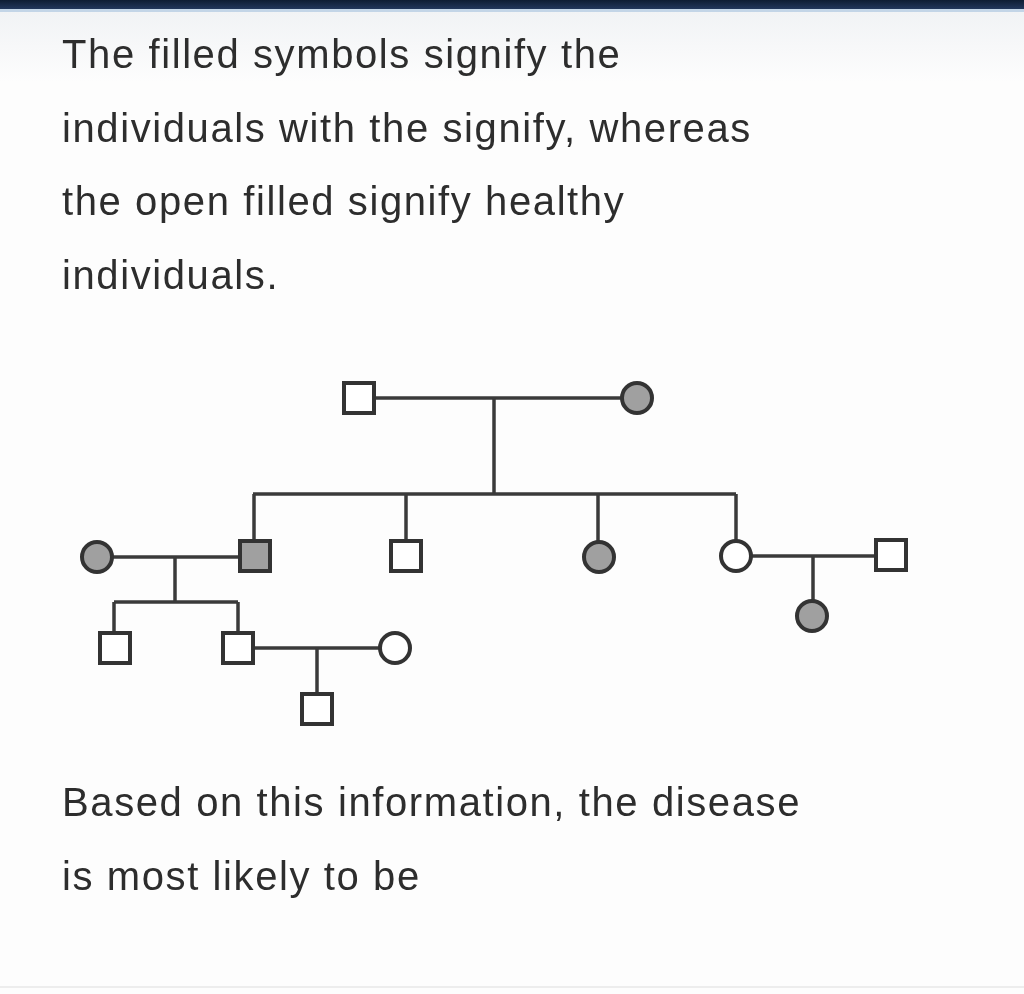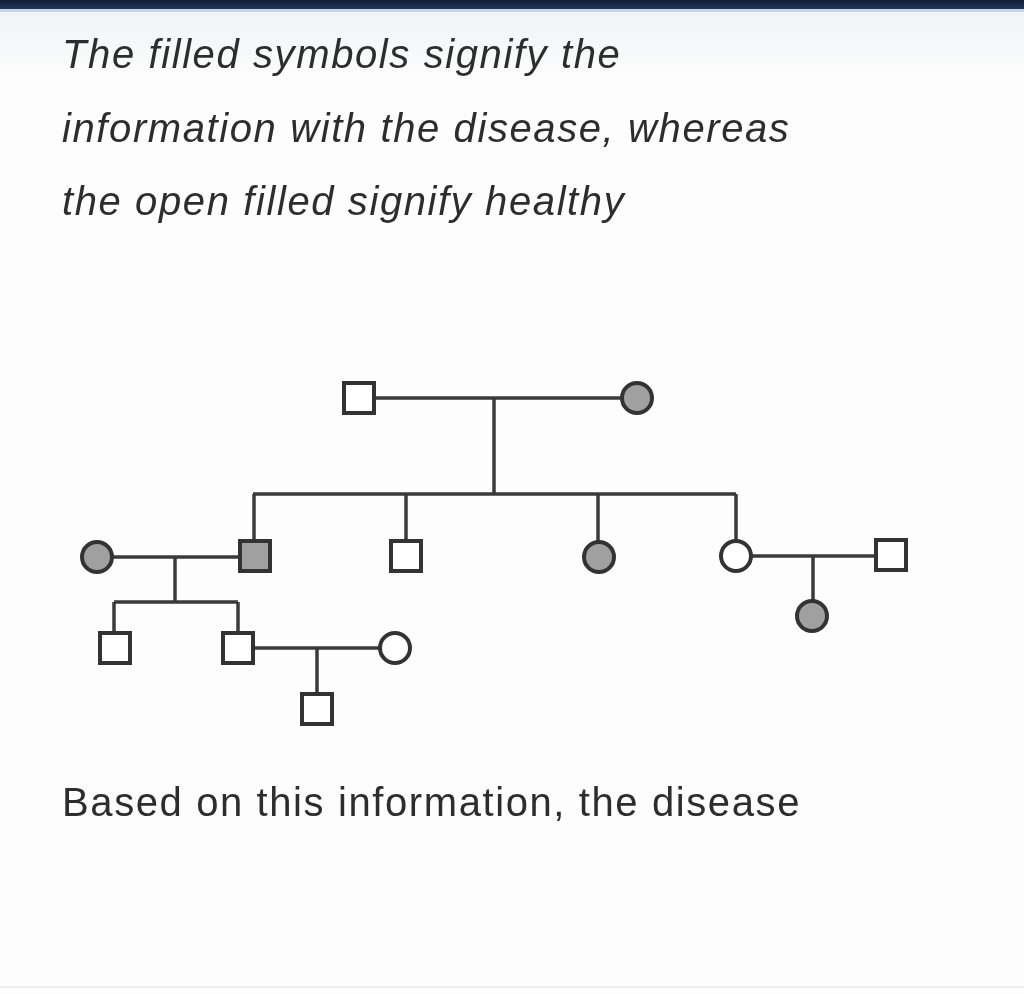--- a/index.html
+++ b/index.html
@@ -40,21 +40,21 @@
   }
   .textblock {
     position: absolute;
     left: 62px;
     color: #2d2d2d;
     font-size: 40px;
     line-height: 73.5px;
     letter-spacing: 1.6px;
     white-space: nowrap;
   }
-  .intro { top: 18px; font-style: italic; }
+  .intro { top: 18px; }
   .question { top: 766px; }
   svg.pedigree {
     position: absolute;
     top: 0; left: 0;
     width: 1024px;
     height: 994px;
   }
   svg.pedigree line {
     stroke: #3a3a3a;
     stroke-width: 3.5;
@@ -78,22 +78,23 @@
 <body>
 
 <div class="page">
 
   <div class="topbar"></div>
   <div class="topbar-accent"></div>
   <div class="top-wash"></div>
 
   <div class="textblock intro">
     <div>The filled symbols signify the</div>
-    <div>information with the disease, whereas</div>
+    <div>individuals with the signify, whereas</div>
     <div>the open filled signify healthy</div>
+    <div>individuals.</div>
   </div>
 
   <svg class="pedigree" viewBox="0 0 1024 994">
       <line x1="376" y1="398" x2="621" y2="398"></line>
       <line x1="494" y1="398" x2="494" y2="494"></line>
       <line x1="253" y1="494" x2="736" y2="494"></line>
       <line x1="254" y1="494" x2="254" y2="540"></line>
       <line x1="406" y1="494" x2="406" y2="540"></line>
       <line x1="598" y1="494" x2="598" y2="541"></line>
       <line x1="736" y1="494" x2="736" y2="540"></line>
@@ -116,17 +117,18 @@
       <rect x="876" y="540" width="30" height="30" class="healthy"></rect>
       <rect x="100" y="633" width="30" height="30" class="healthy"></rect>
       <rect x="223" y="633" width="30" height="30" class="healthy"></rect>
       <circle cx="395" cy="648" r="15" class="healthy"></circle>
       <circle cx="812" cy="616" r="15" class="affected"></circle>
       <rect x="302" y="694" width="30" height="30" class="healthy"></rect>
     </svg>
 
   <div class="textblock question">
     <div>Based on this information, the disease</div>
+    <div>is most likely to be</div>
   </div>
 
   <div class="bottom-line"></div>
 
 </div>
 
 </body></html>

